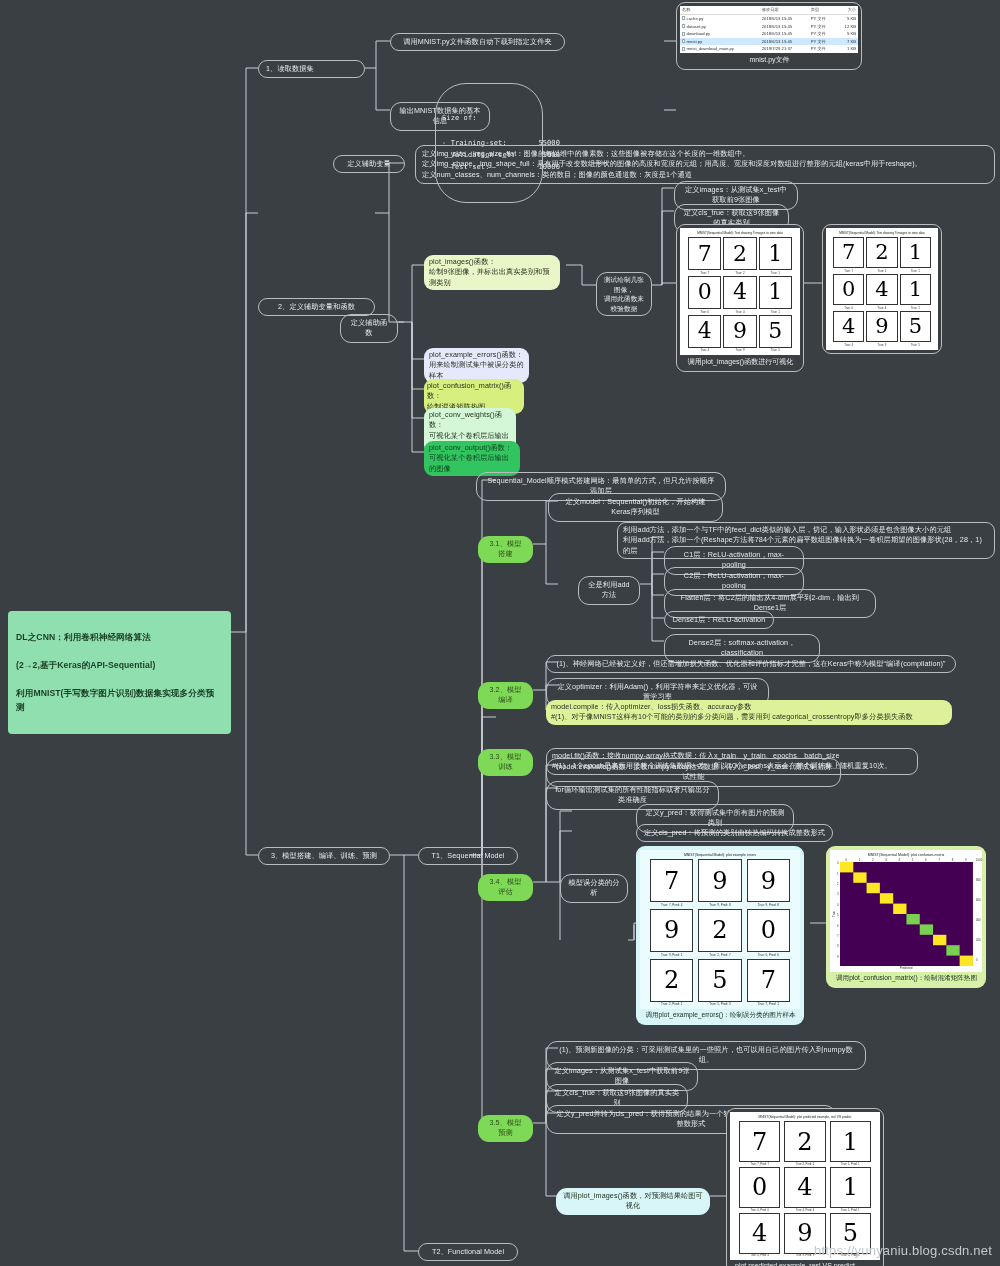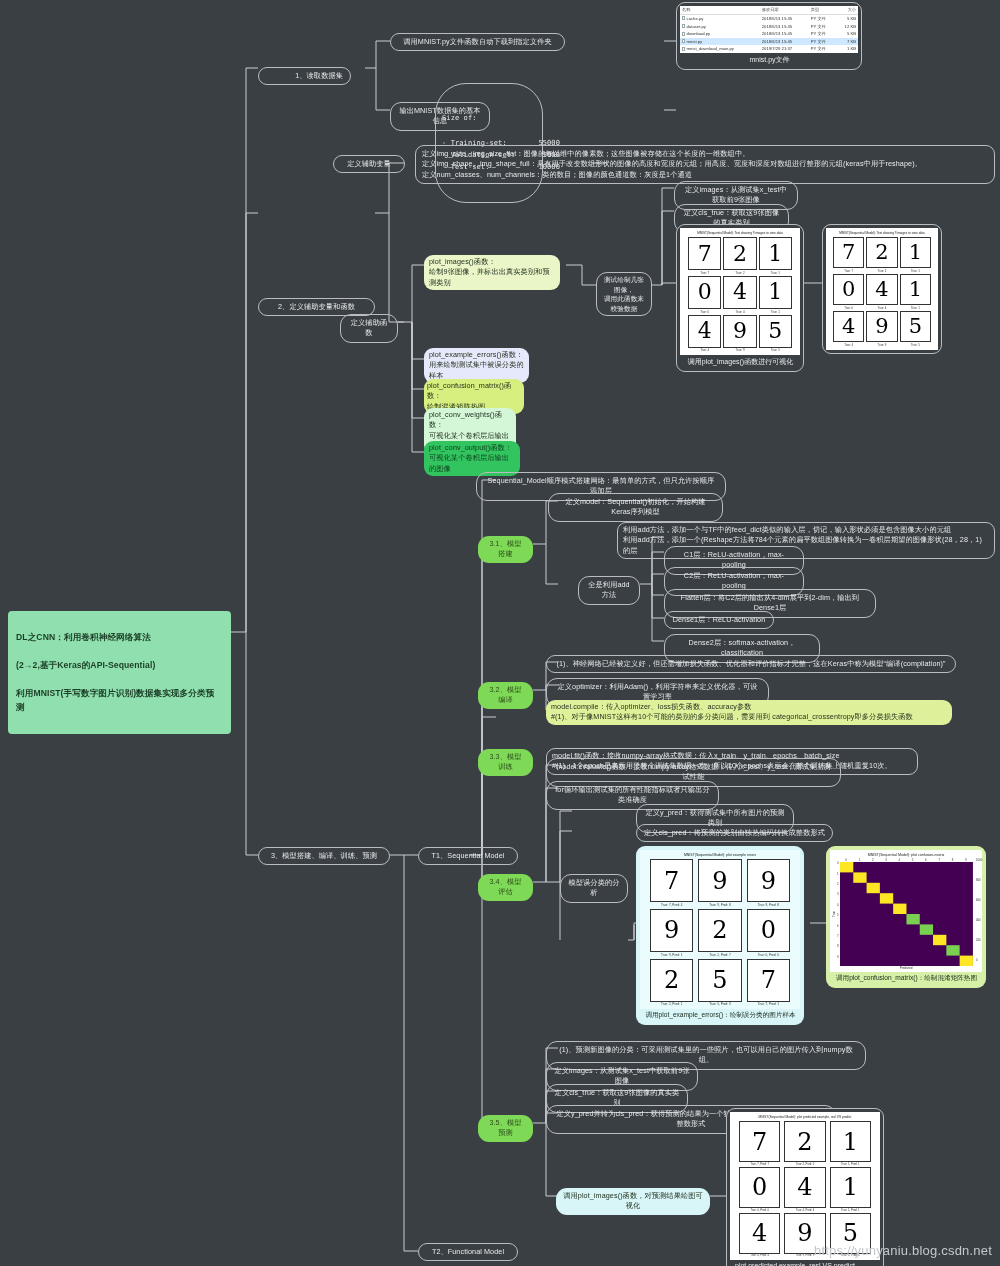--- a/index.html
+++ b/index.html
@@ -175,21 +175,21 @@
     <path d="M710,1196 H726"></path>
   </g>
 </svg>
 
 <div class="node root" style="left:8px; top:611px; width:223px;">
   <div>DL之CNN：利用卷积神经网络算法</div>
   <div>(2→2,基于Keras的API-Sequential)</div>
   <div>利用MNIST(手写数字图片识别)数据集实现多分类预测</div>
 </div>
 
-<div class="node" style="left:258px; top:67px; width:93px; text-align:right;">1、读取数据集</div>
+<div class="node" style="left:258px; top:60px; width:107px; text-align:left;">1、读取数据集</div>
 
 <div class="node" style="left:390px; top:33px; width:175px; text-align:center;">调用MNIST.py文件函数自动下载到指定文件夹</div>
 
 <div class="node" style="left:390px; top:102px; width:100px; text-align:center;">输出MNIST数据集的基本信息</div>
 
 <div class="card" style="left:676px; top:2px; width:186px;">
   <div class="fe">
     <table>
       <thead>
             <tr>

